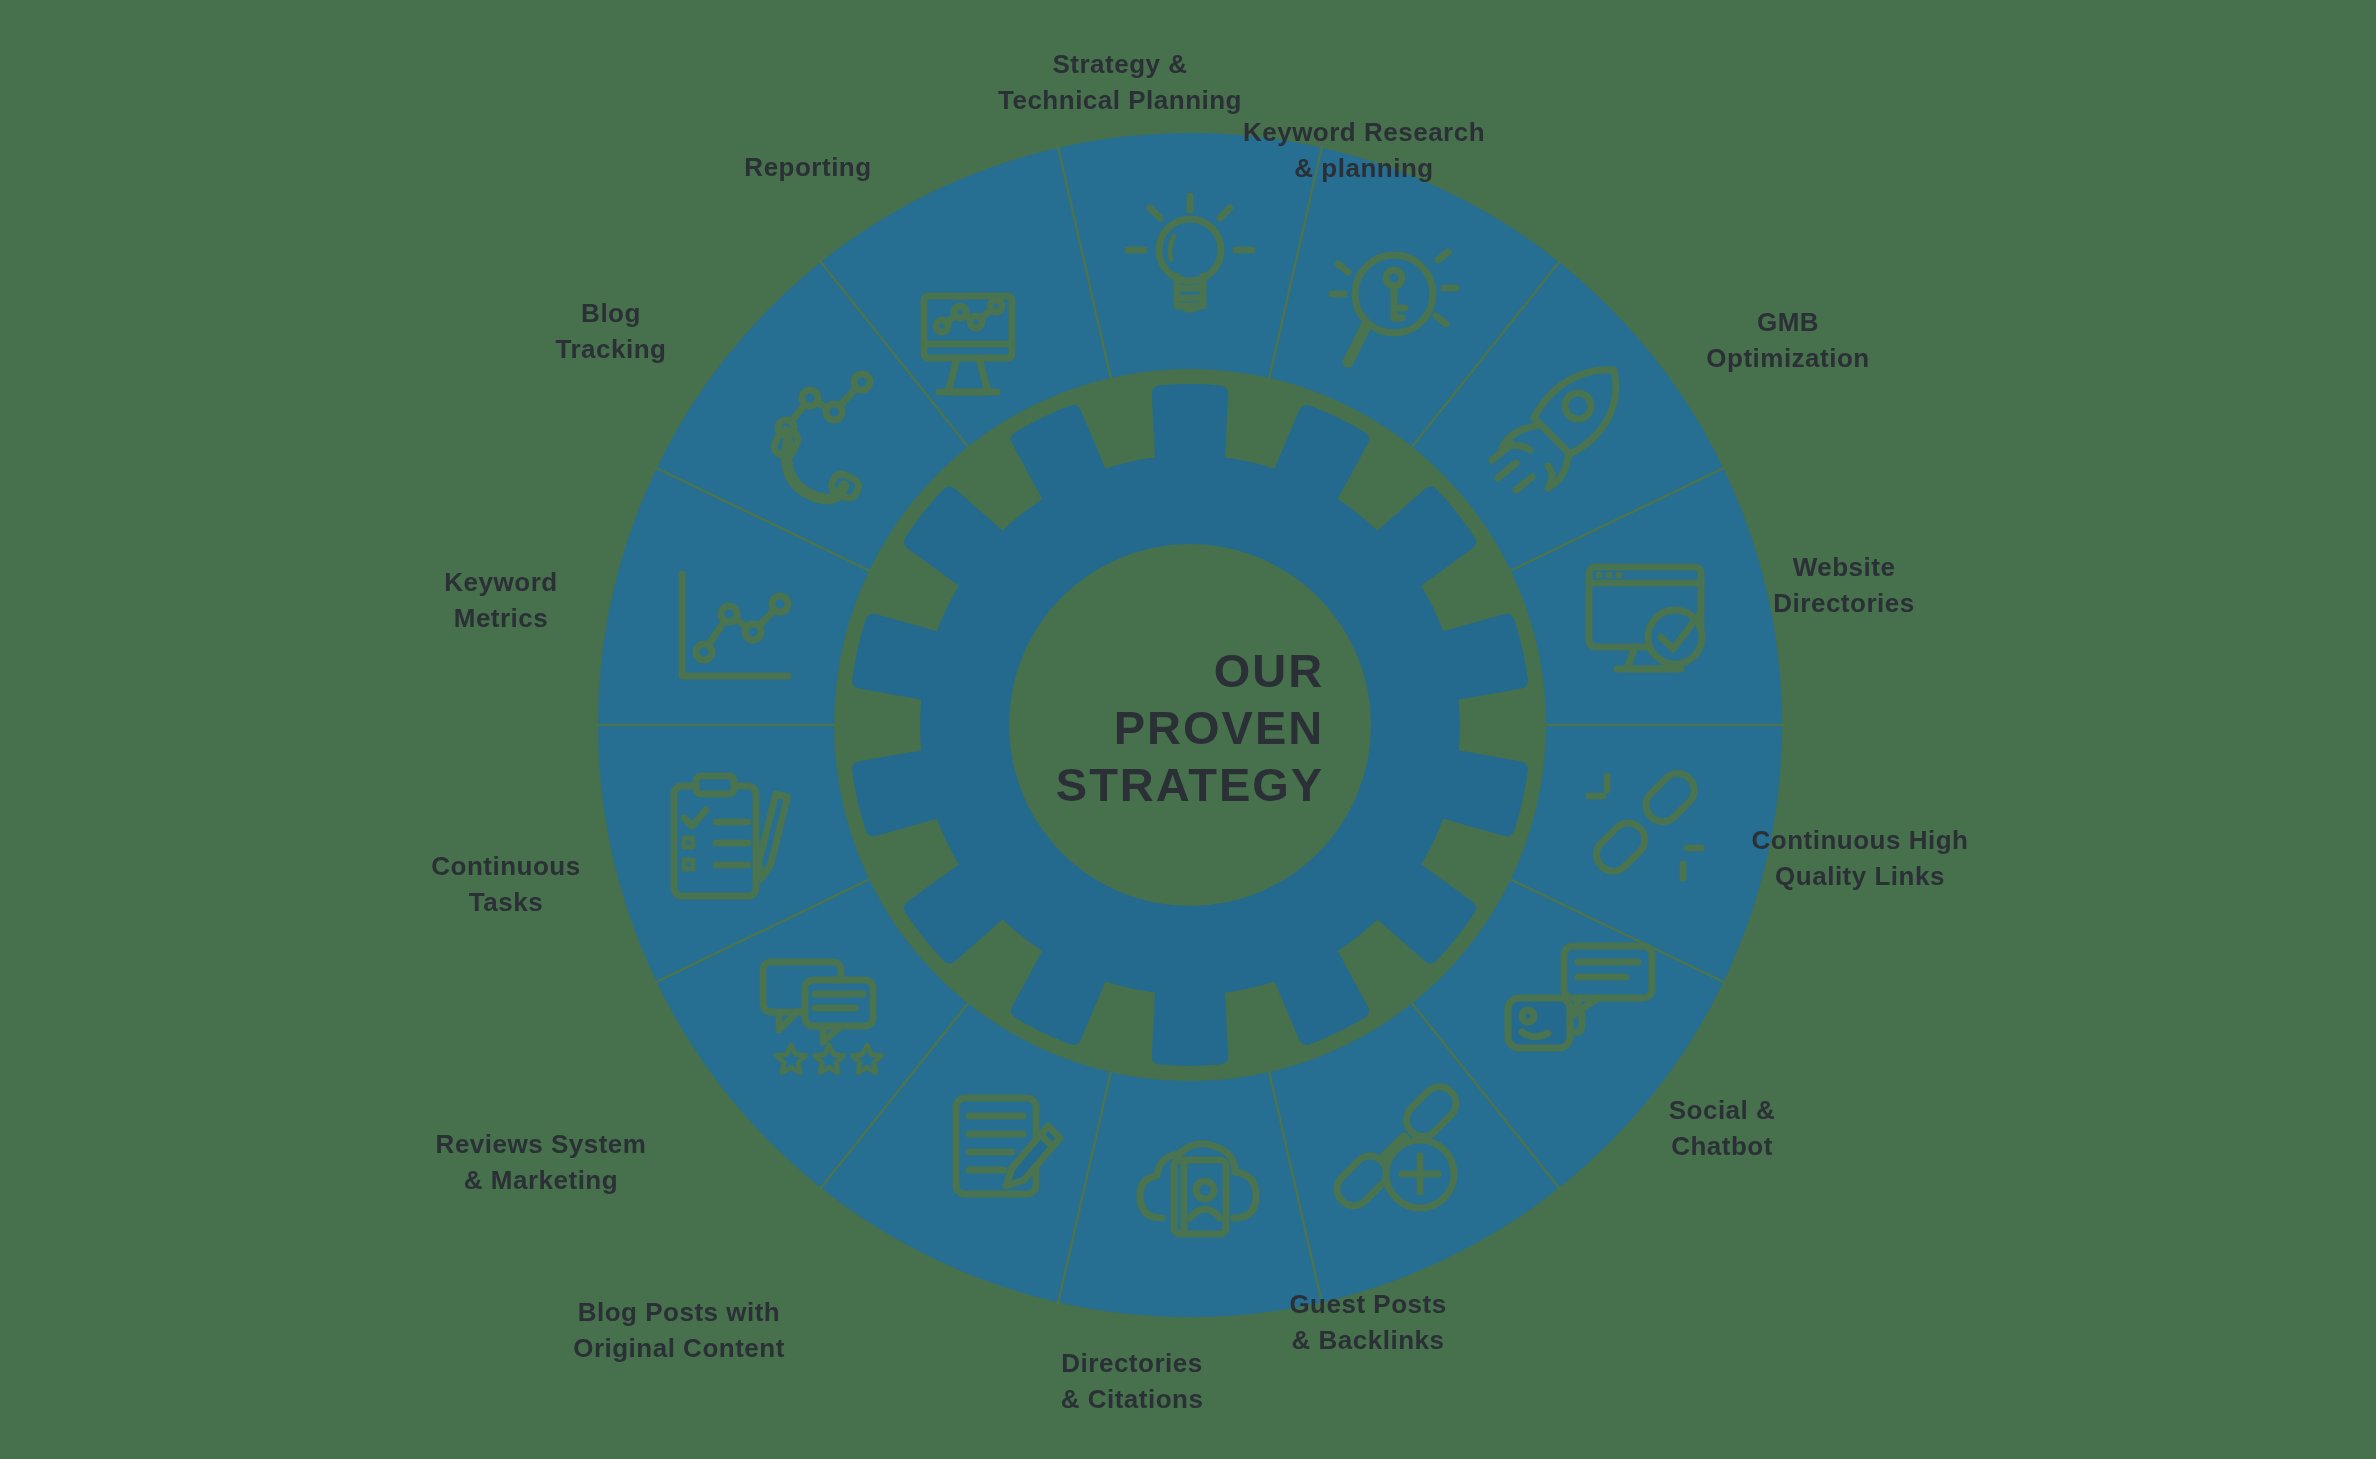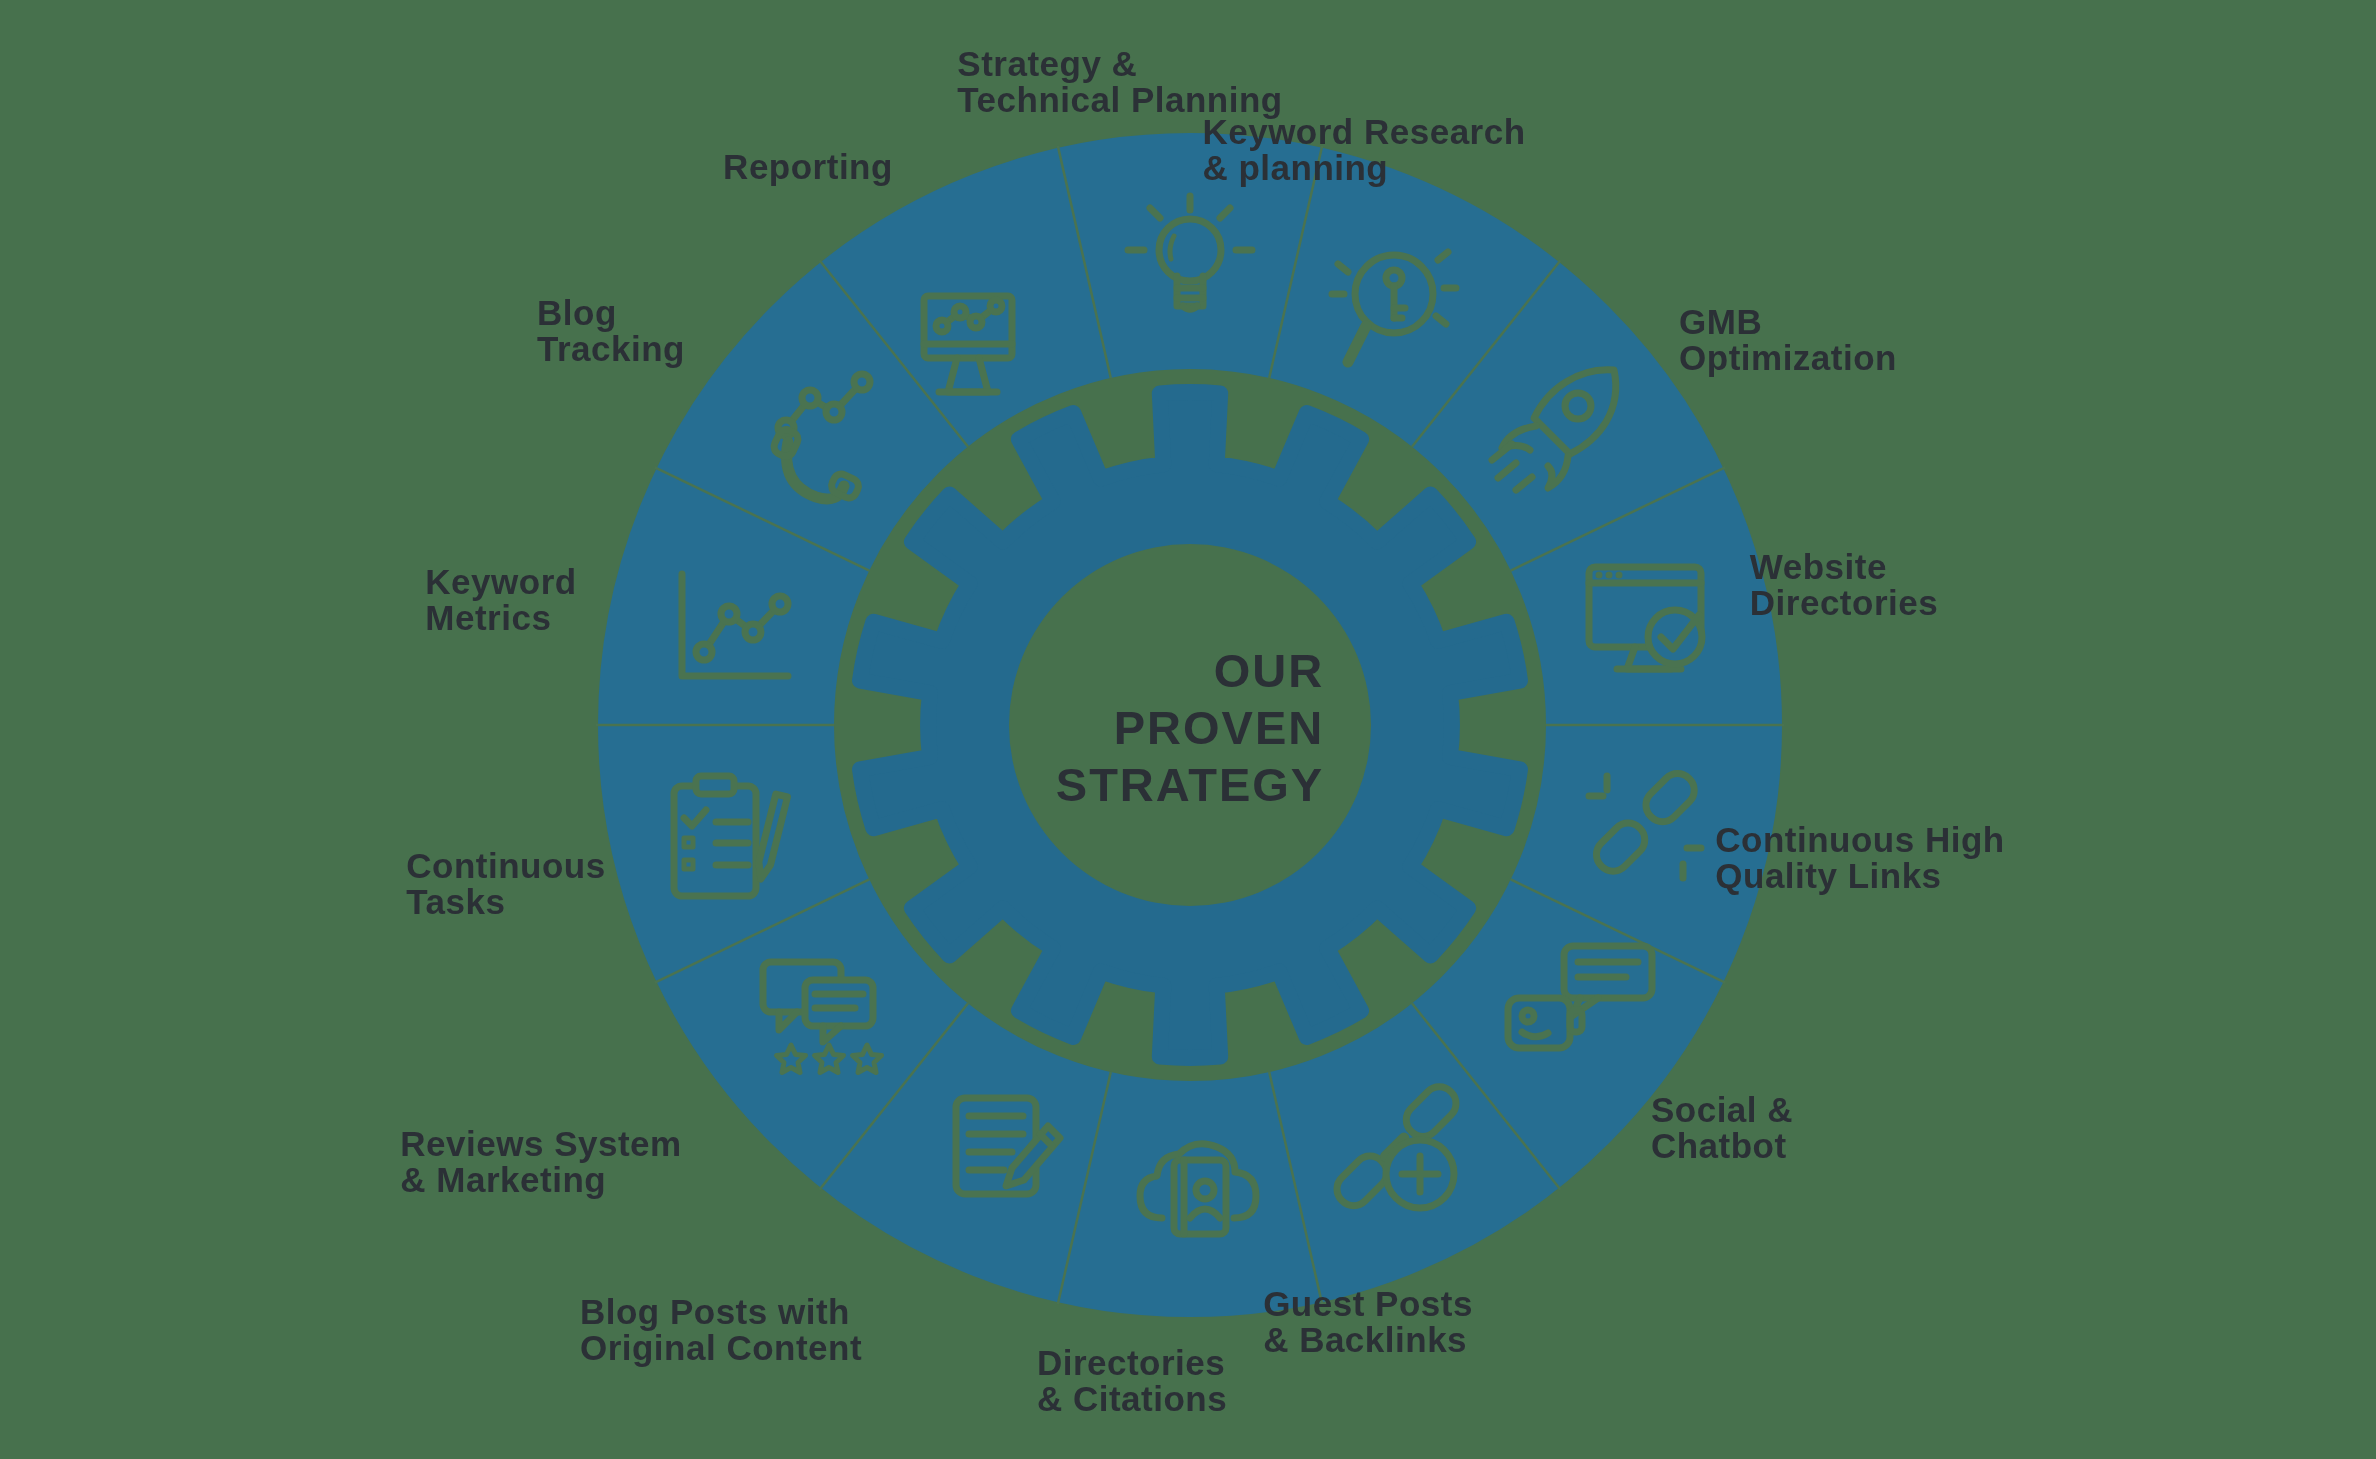--- a/index.html
+++ b/index.html
@@ -15,21 +15,21 @@
   .gear{fill:var(--gear);stroke:var(--gear);stroke-width:16;stroke-linejoin:round;}
   .hub{fill:var(--bg);}
   .icon path,.icon rect,.icon circle{stroke:var(--green);stroke-width:7;fill:none;
         stroke-linecap:round;stroke-linejoin:round;}
   .icon .fillblue{fill:var(--blue);}
   .icon .fillgear{fill:var(--gear);}
   .icon .dot{fill:var(--green);stroke:none;}
   .icon .thick{stroke-width:11;}
   .icon .thin{stroke-width:5;}
   .seg-label{position:absolute;transform:translate(-50%,-50%);color:var(--text);
-    font-weight:bold;font-size:35px;line-height:36px;text-align:left;white-space:pre-line;
+    font-weight:bold;font-size:26px;line-height:36px;text-align:center;white-space:pre-line;
     letter-spacing:0.5px;}
   .center-title{position:absolute;left:1190px;top:727px;transform:translate(-50%,-50%);
     color:var(--text);font-weight:bold;font-size:47px;line-height:57px;letter-spacing:2px;
     text-align:right;white-space:pre-line;}
 </style>
 </head>
 <body>
 
 <div class="stage">
 
@@ -229,21 +229,21 @@
   <div class="seg-label" style="left:1844px;top:585px">Website
 Directories</div>
   <div class="seg-label" style="left:1860px;top:858px">Continuous High
 Quality Links</div>
   <div class="seg-label" style="left:1722px;top:1128px">Social &amp;
 Chatbot</div>
   <div class="seg-label" style="left:1368px;top:1322px">Guest Posts
 &amp; Backlinks</div>
   <div class="seg-label" style="left:1132px;top:1381px">Directories
 &amp; Citations</div>
-  <div class="seg-label" style="left:721px;top:1330px">Blog Posts with
+  <div class="seg-label" style="left:679px;top:1330px">Blog Posts with
 Original Content</div>
   <div class="seg-label" style="left:541px;top:1162px">Reviews System
 &amp; Marketing</div>
   <div class="seg-label" style="left:506px;top:884px">Continuous
 Tasks</div>
   <div class="seg-label" style="left:501px;top:600px">Keyword
 Metrics</div>
   <div class="seg-label" style="left:611px;top:331px">Blog
 Tracking</div>
   <div class="seg-label" style="left:808px;top:167px">Reporting</div>

